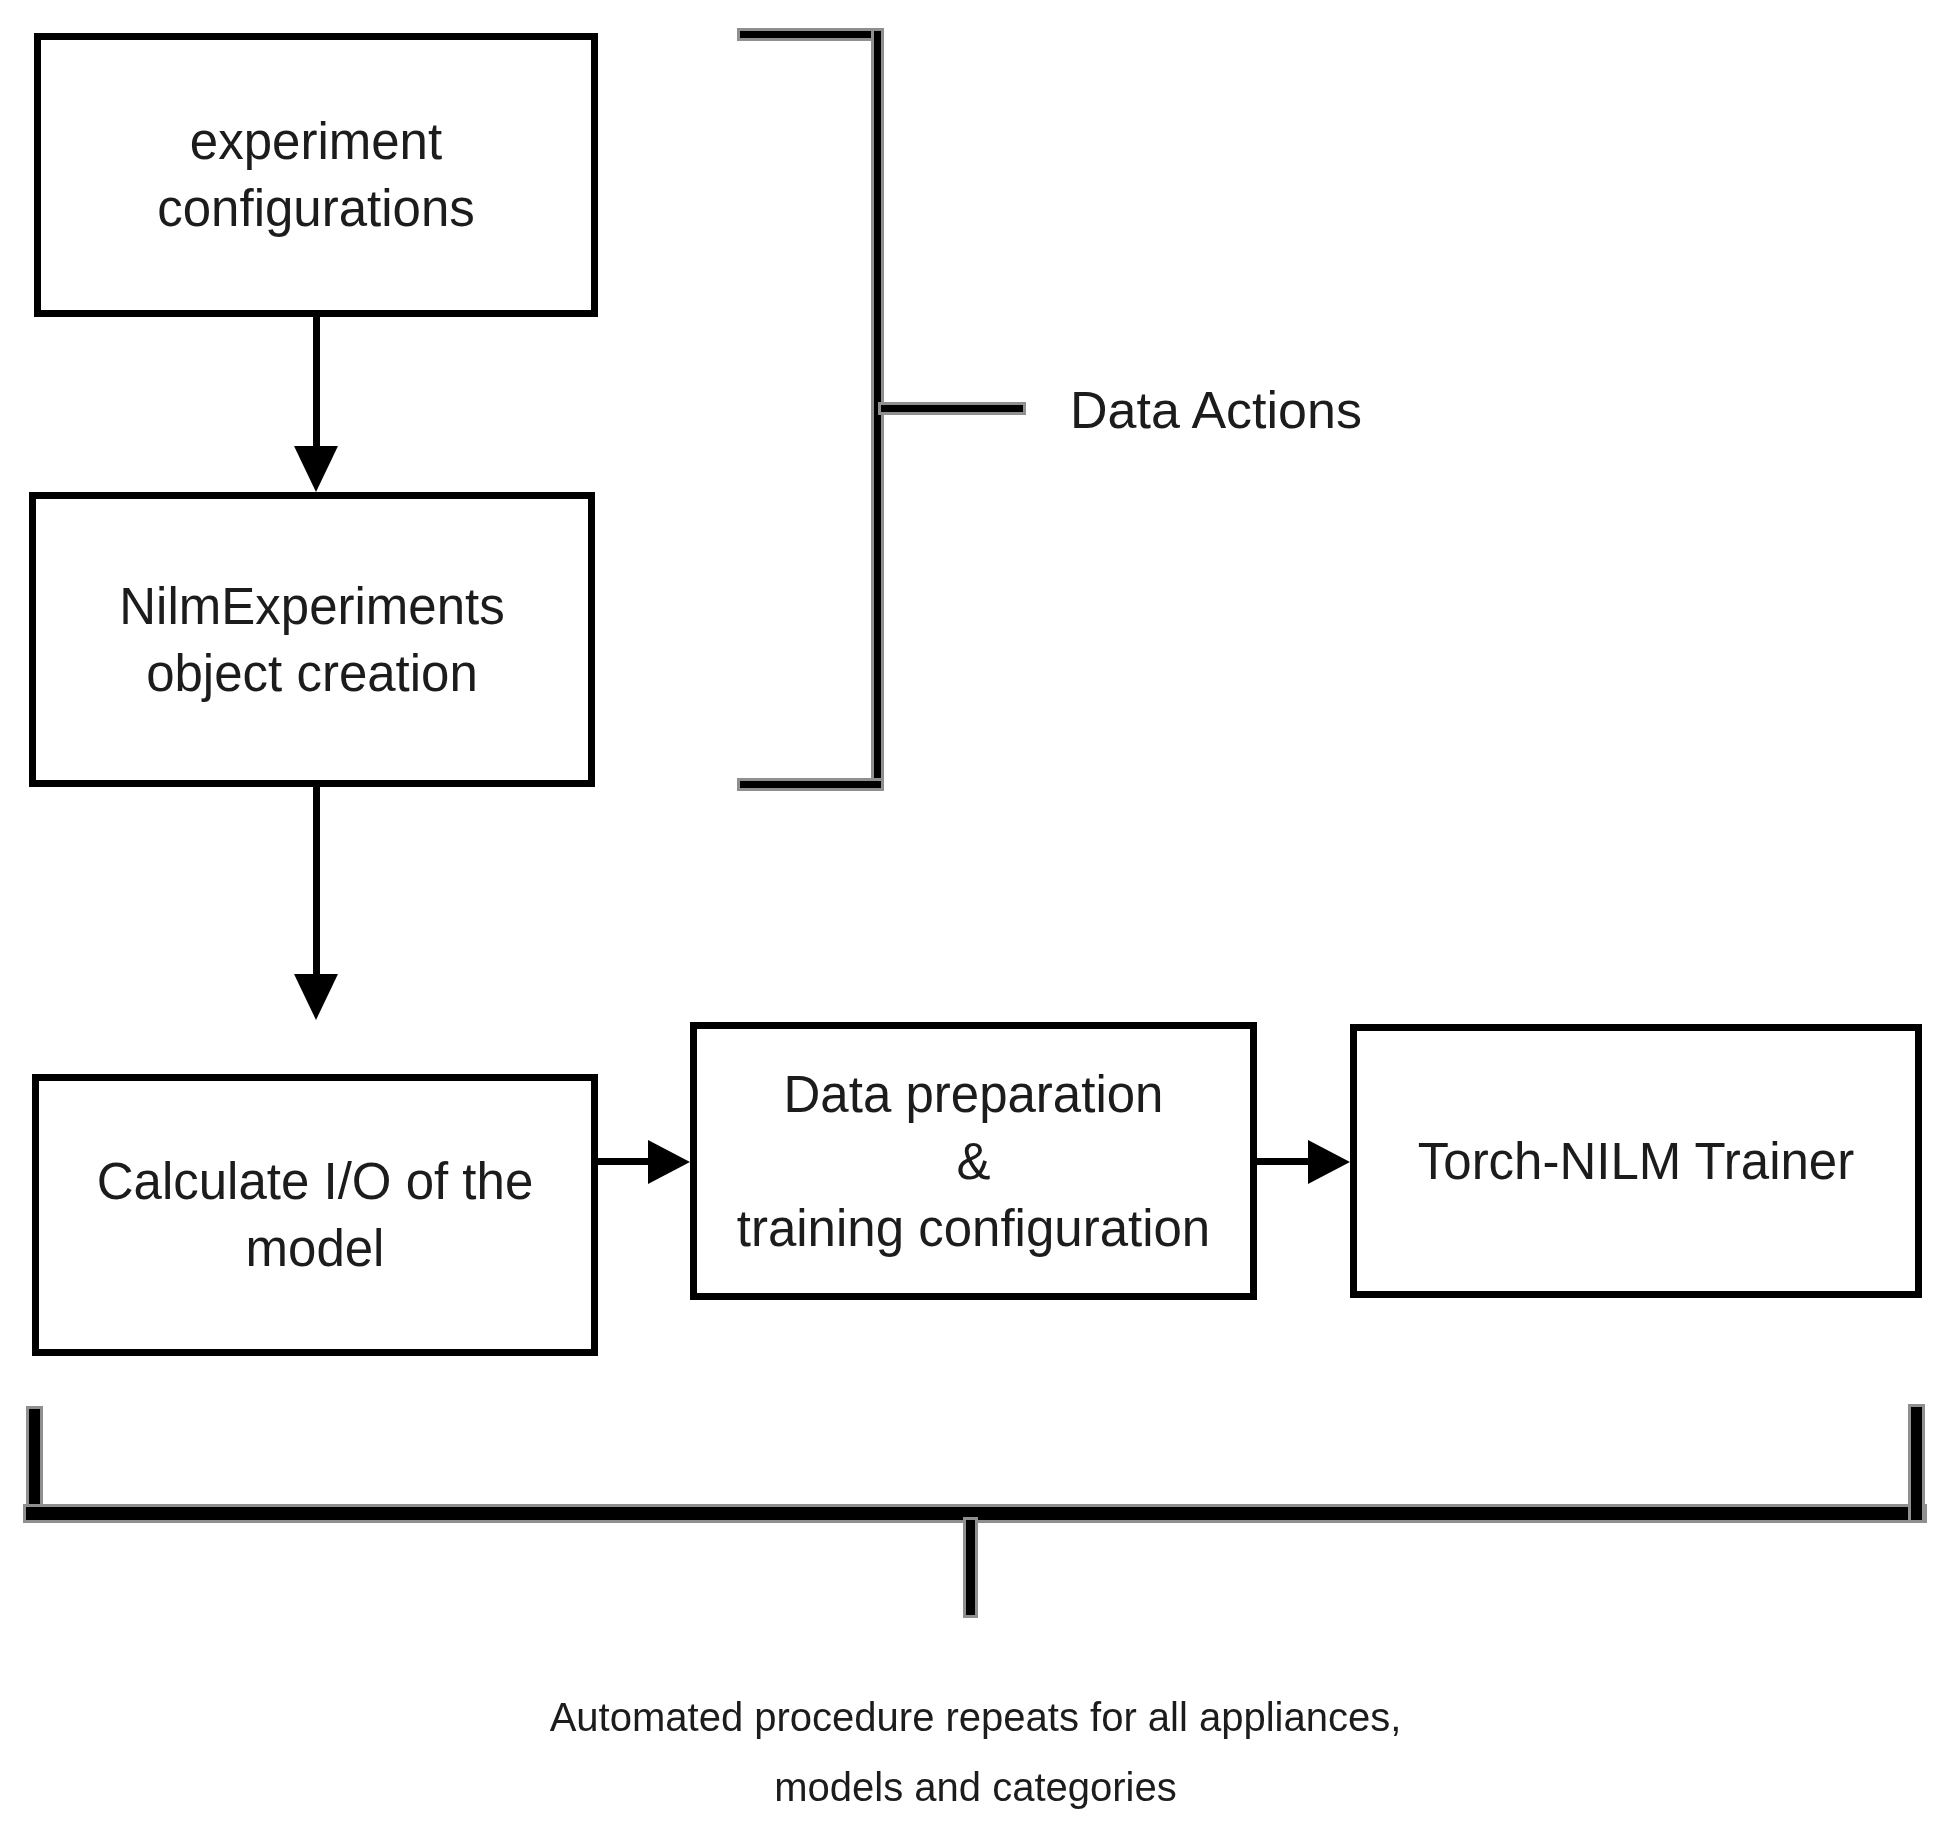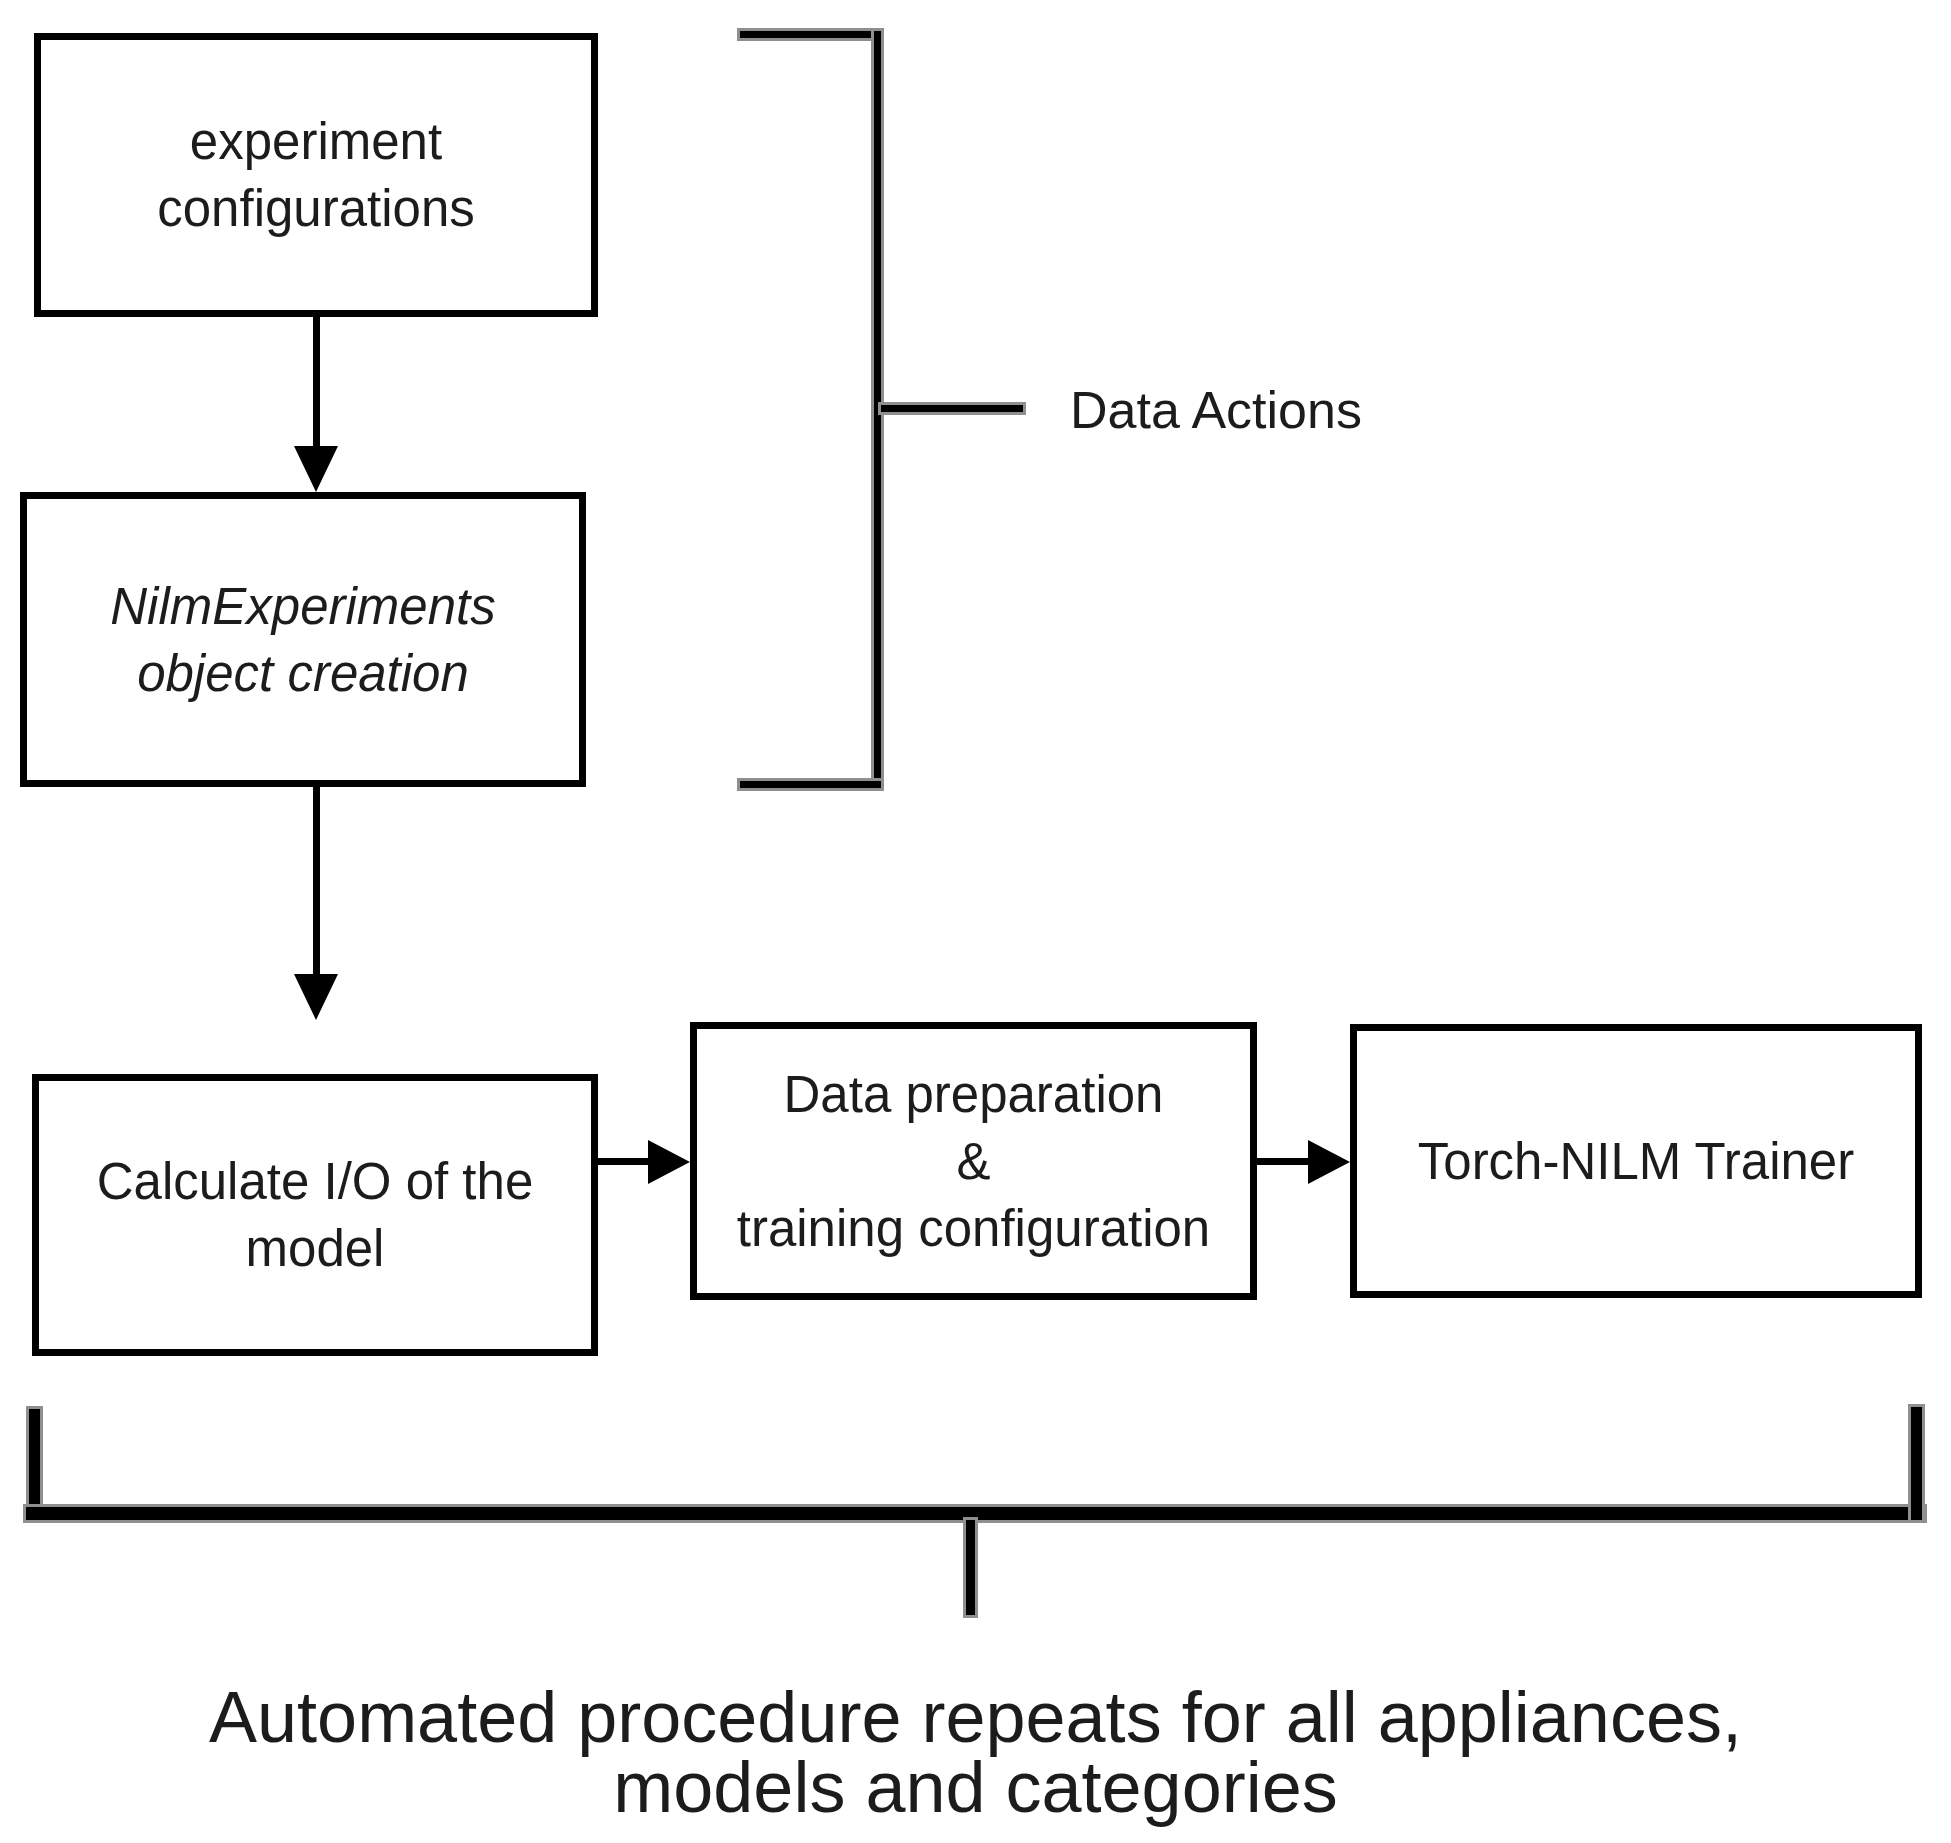--- a/index.html
+++ b/index.html
@@ -29,21 +29,21 @@
     justify-content: center;
   }
   .flow-box .label {
     white-space: pre-line;
     text-align: center;
     font-size: 51px;
     line-height: 67px;
     color: var(--text);
   }
   #box-experiment      { left: 34px;   top: 33px;   width: 564px; height: 284px; }
-  #box-nilm            { left: 20px;   top: 492px;  width: 566px; height: 295px; font-style: italic; }
+  #box-nilm            { left: 29px;   top: 492px;  width: 566px; height: 295px; }
   #box-calculate-io    { left: 32px;   top: 1062px; width: 566px; height: 282px; margin-top: 12px; }
   #box-data-prep       { left: 690px;  top: 1022px; width: 567px; height: 278px; }
   #box-trainer         { left: 1350px; top: 1024px; width: 572px; height: 274px; }
 
   
   .stem-v { position: absolute; width: 7px;  background: var(--line); }
   .stem-h { position: absolute; height: 7px; background: var(--line); }
   .head-down {
     position: absolute; width: 0; height: 0;
     border-left: 22px solid transparent;
@@ -87,21 +87,21 @@
     position: absolute;
     left: 1070px; top: 382px;
     font-size: 52px; line-height: 56px;
     white-space: nowrap;
     color: var(--text);
   }
   #bottom-caption {
     position: absolute;
     left: 0; top: 1682px; width: 1951px;
     text-align: center;
-    font-size: 72px; line-height: 70px;
+    font-size: 40px; line-height: 70px;
     white-space: pre-line;
     color: var(--text);
   }
 </style>
 </head>
 <body>
 
 <div class="canvas">
 
   <div class="flow-box" id="box-experiment">

